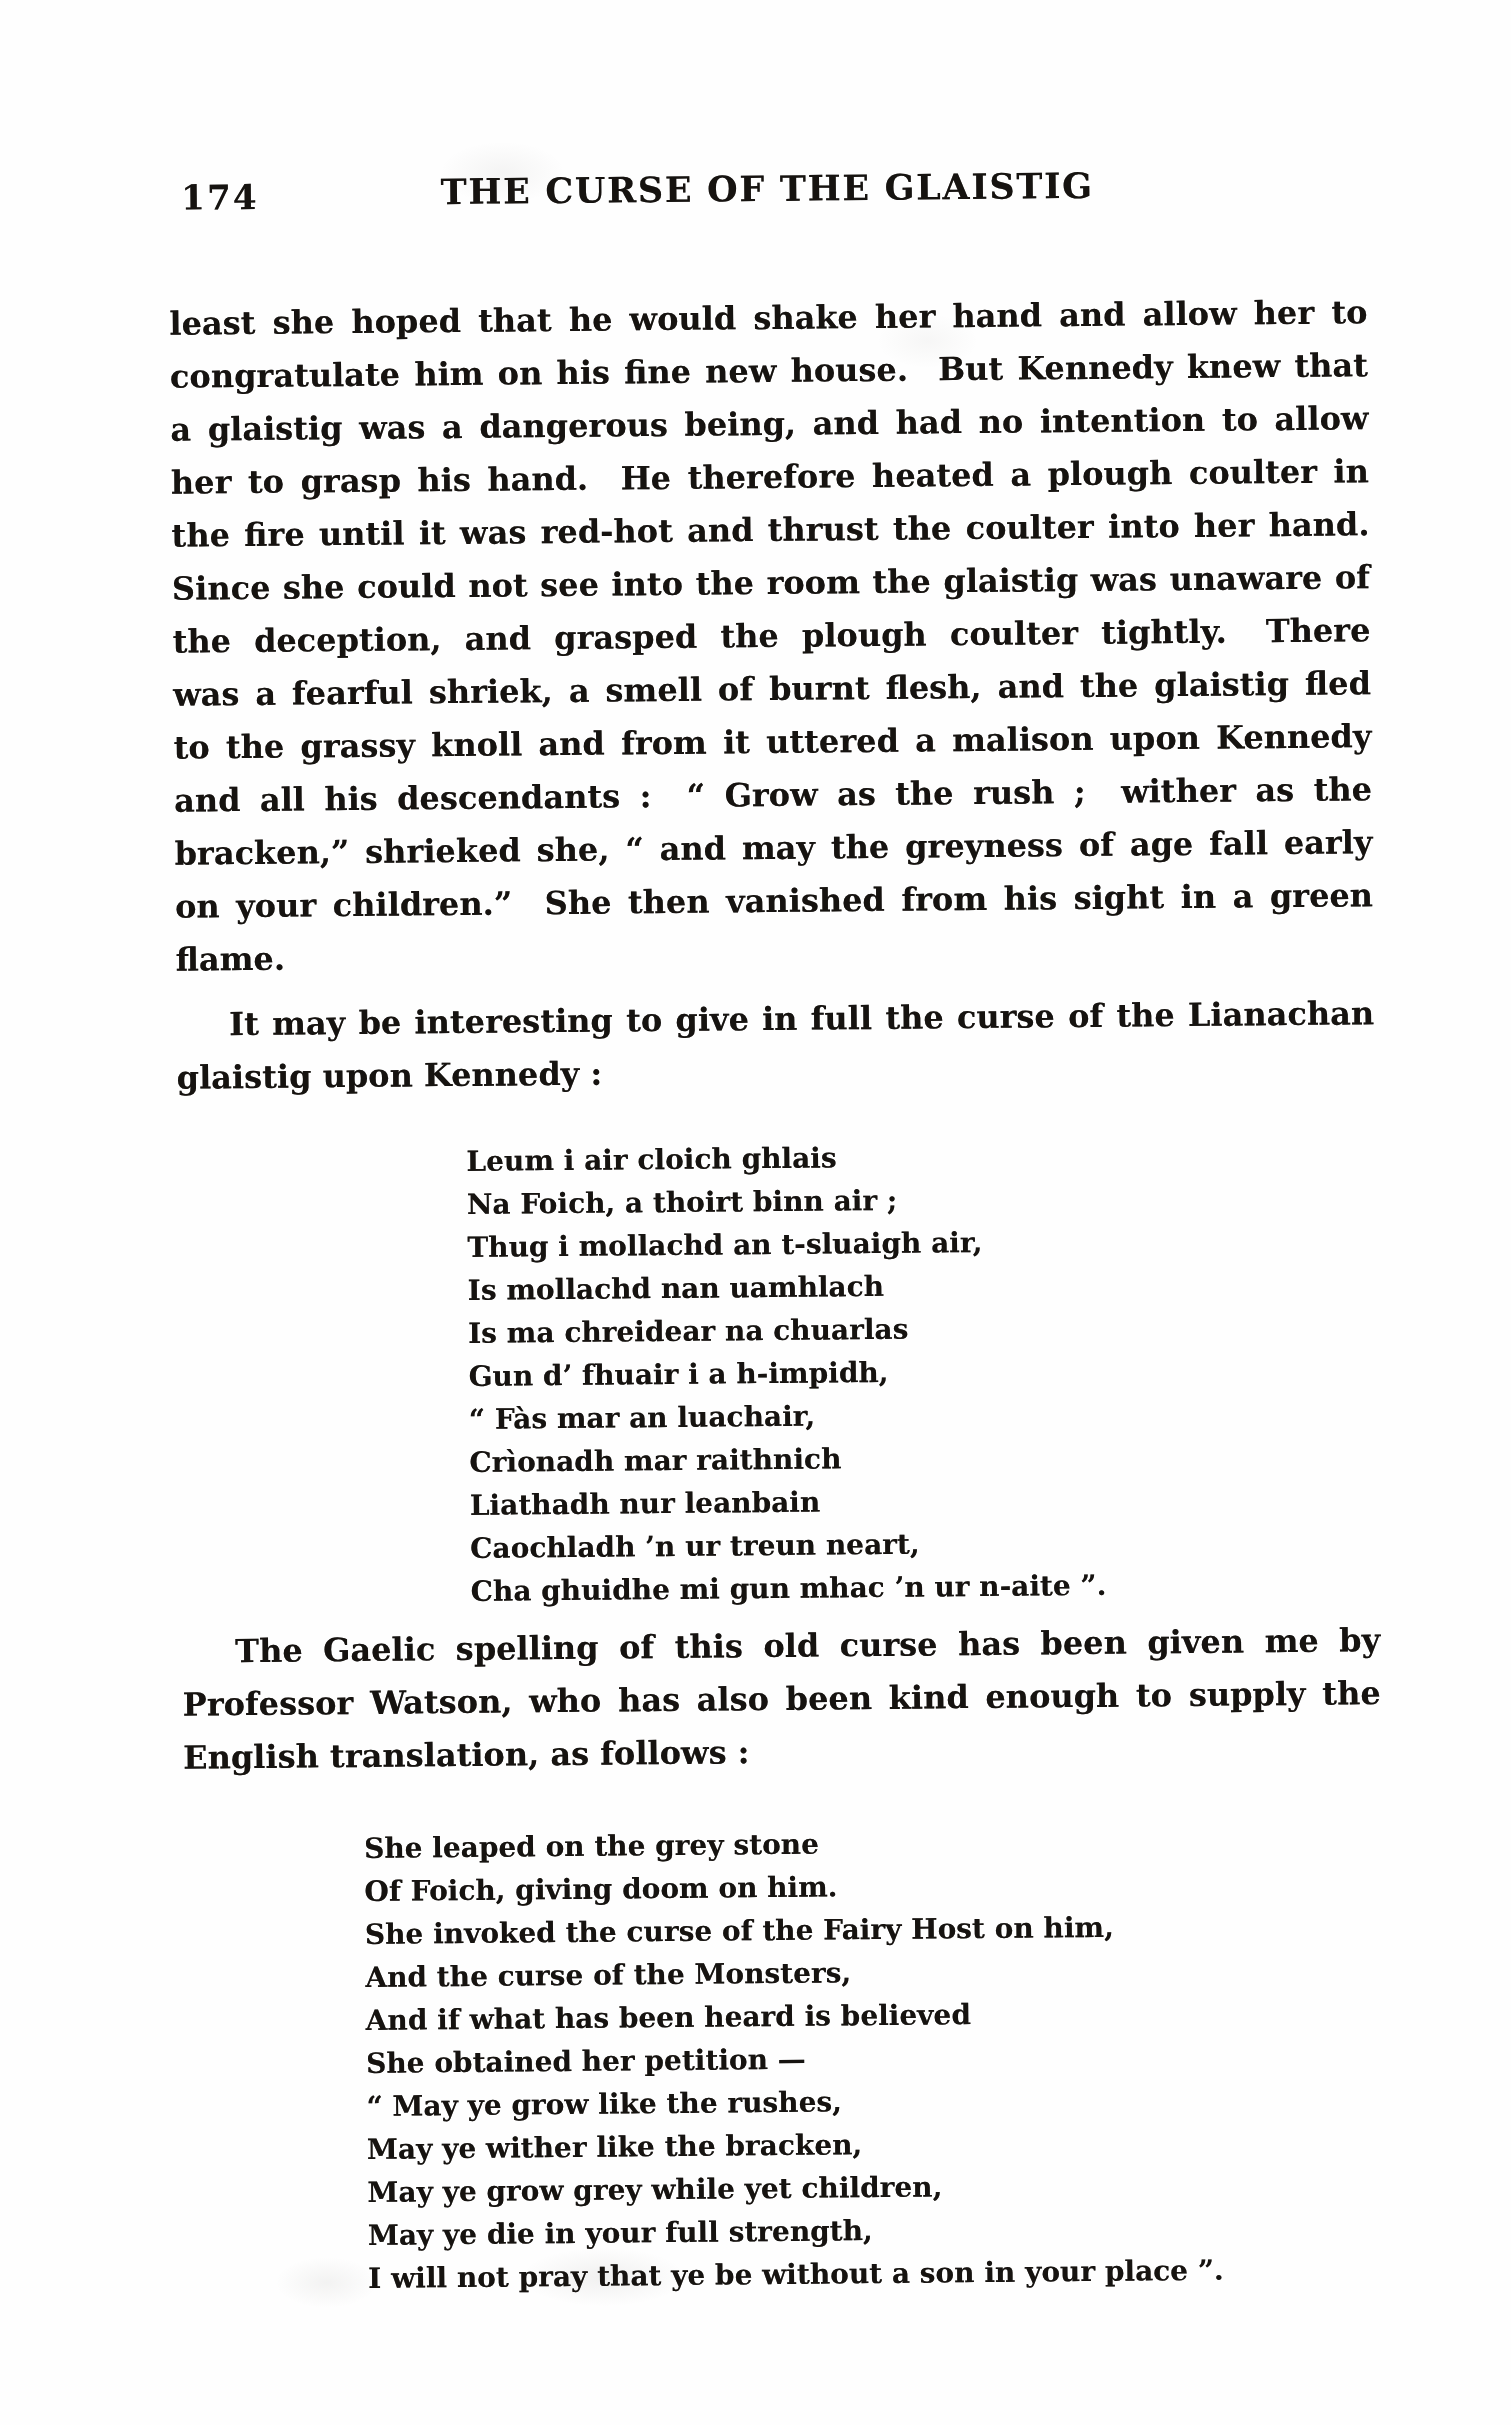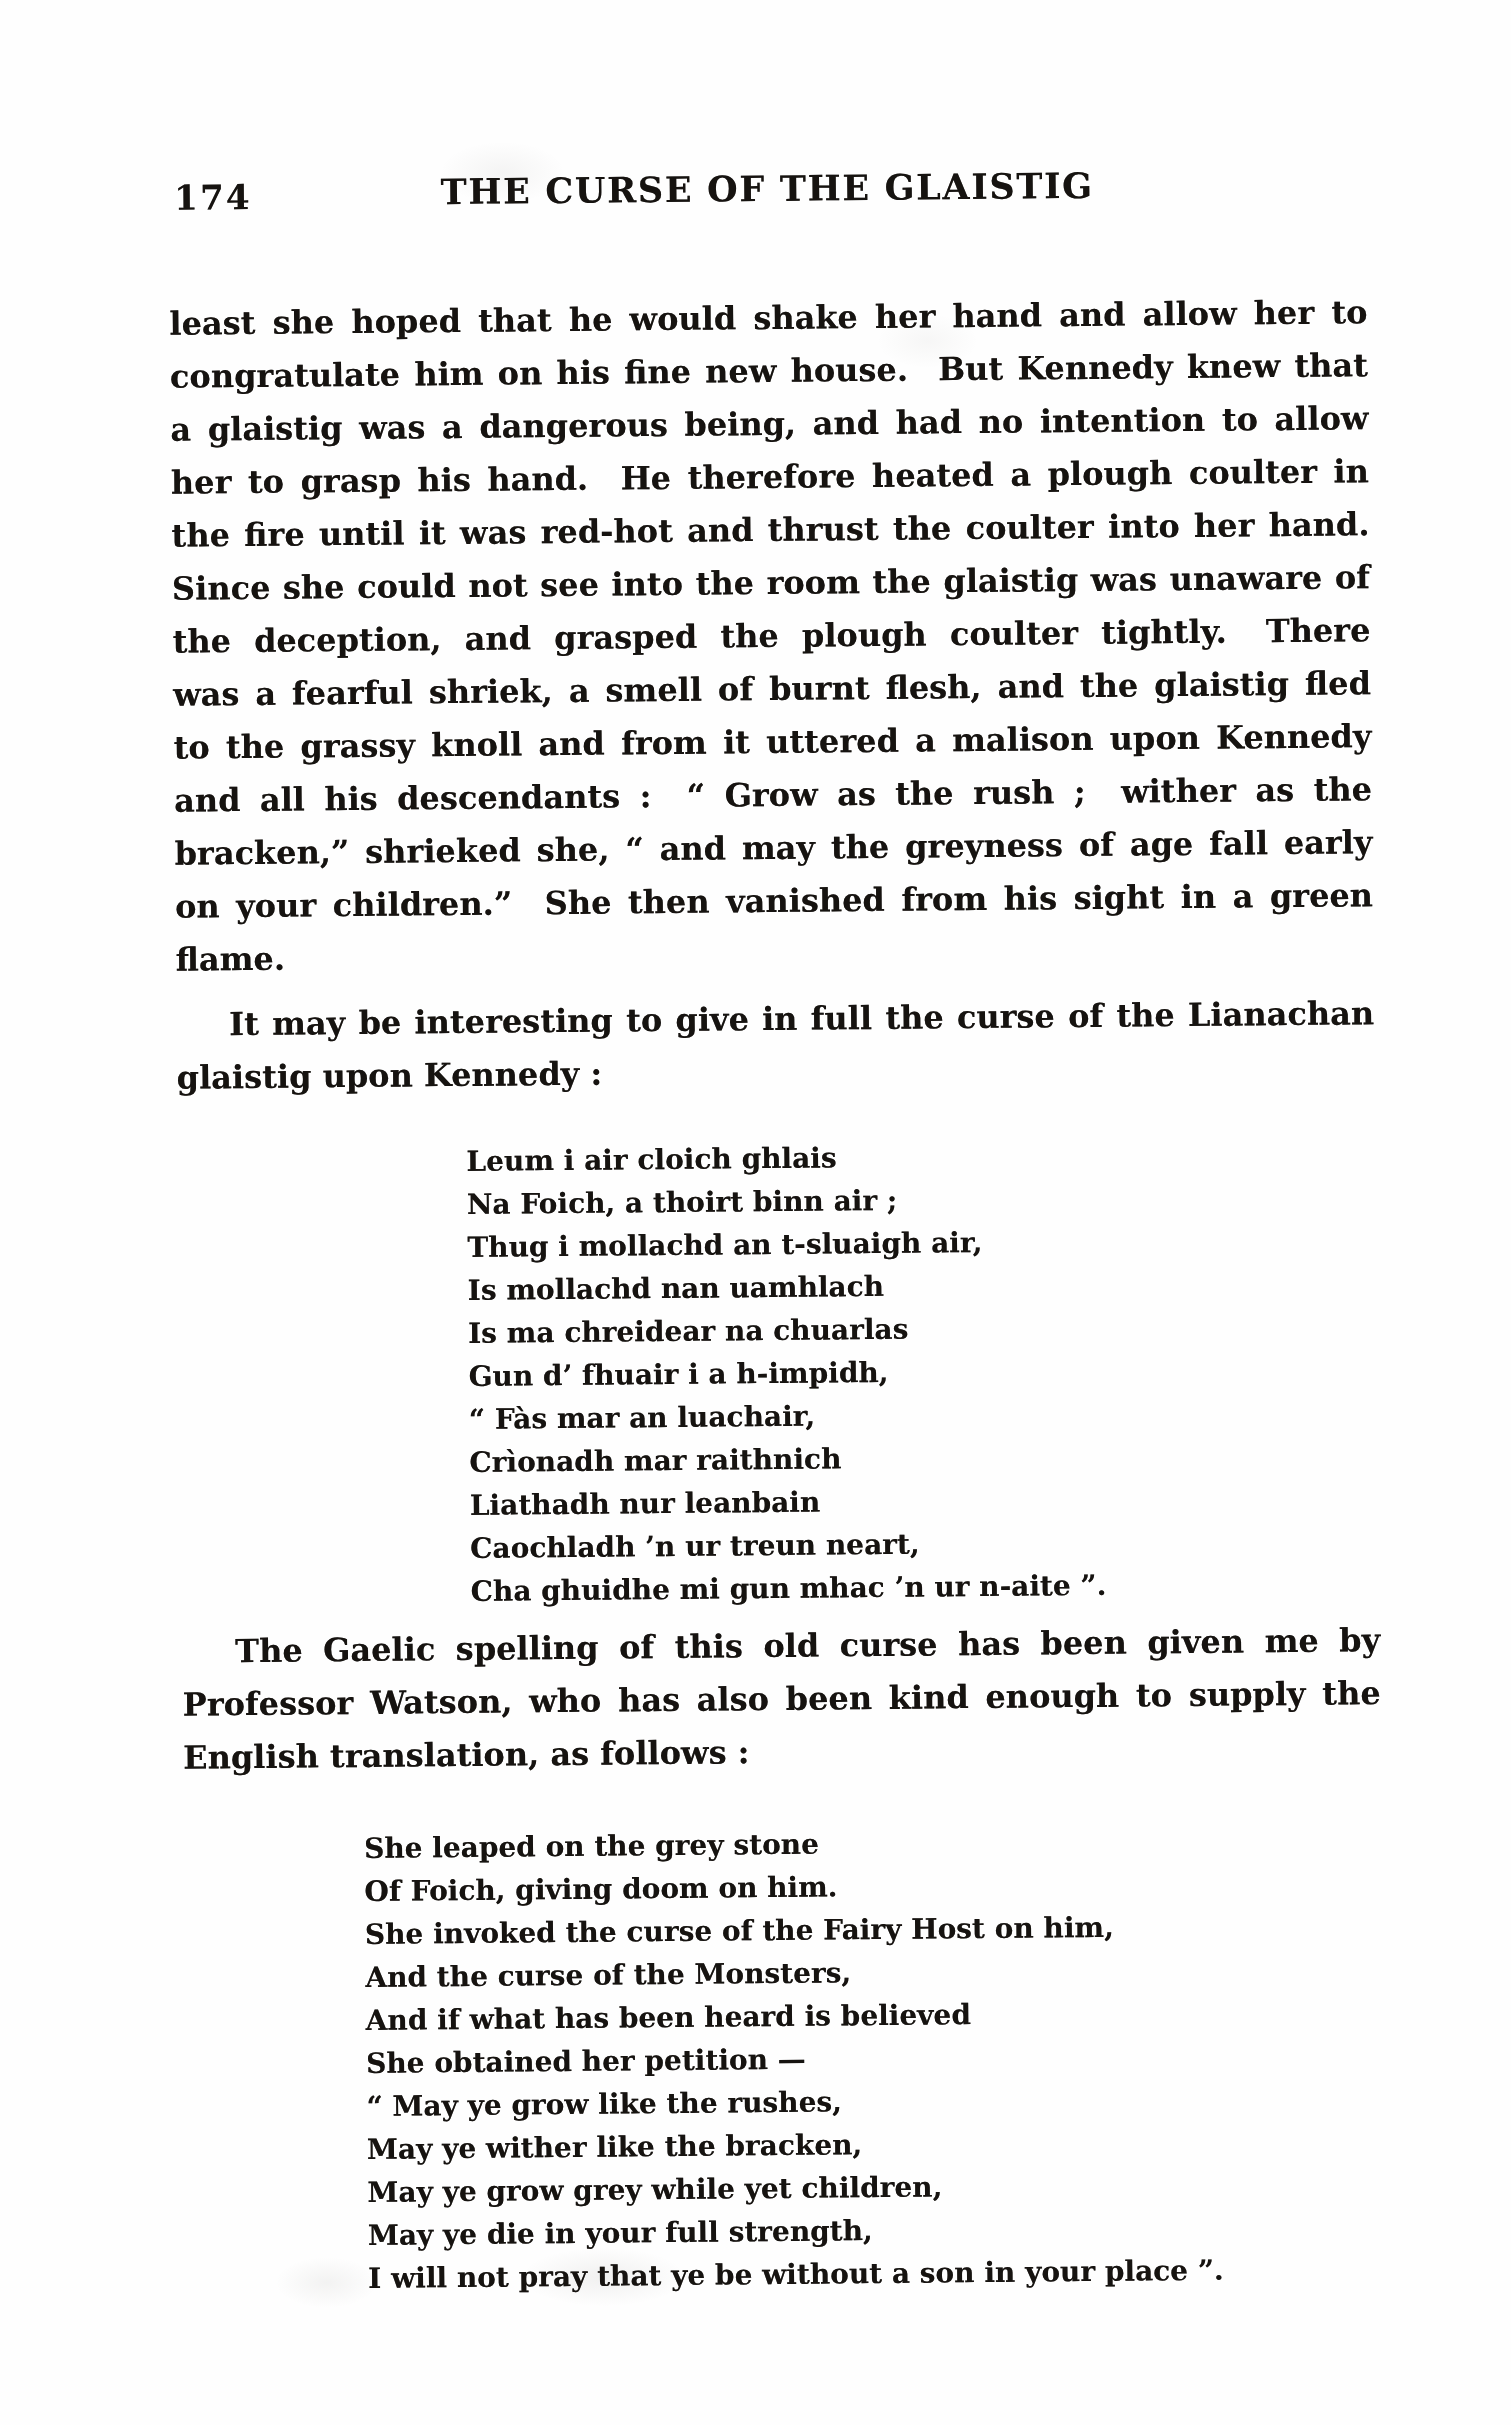--- a/index.html
+++ b/index.html
@@ -26,21 +26,21 @@
     font-weight: 700;
     text-shadow: 0 0 0.6px rgba(20,16,12,0.55);
   }
   .header {
     position: relative;
     height: 41px;
     margin-bottom: 83px;
   }
   .pagenum {
     position: absolute;
-    left: 6px;
+    left: 13px;
     top: 6.7px;
     font-size: 34px;
     letter-spacing: 2.2px;
     line-height: 1;
   }
   .title {
     text-align: center;
     font-size: 35px;
     letter-spacing: 1.7px;
     line-height: 41px;

